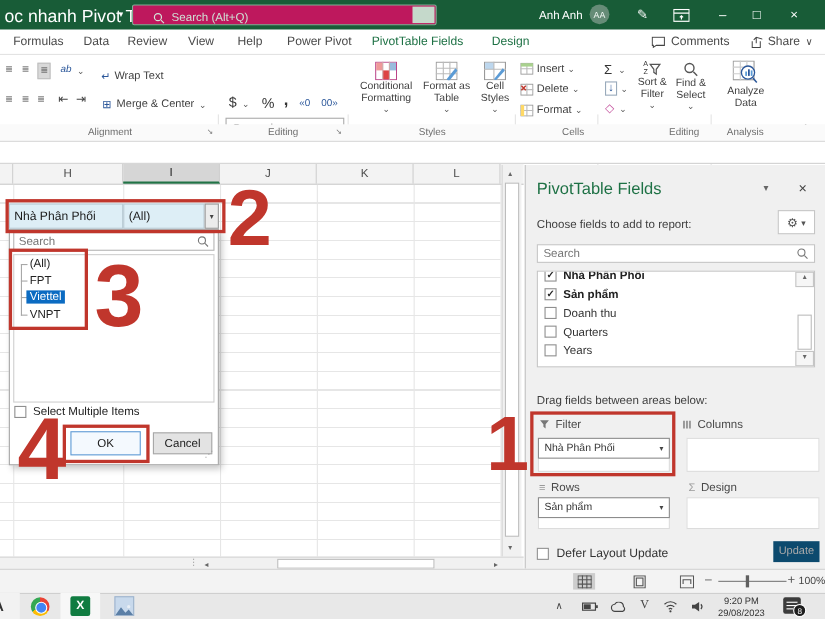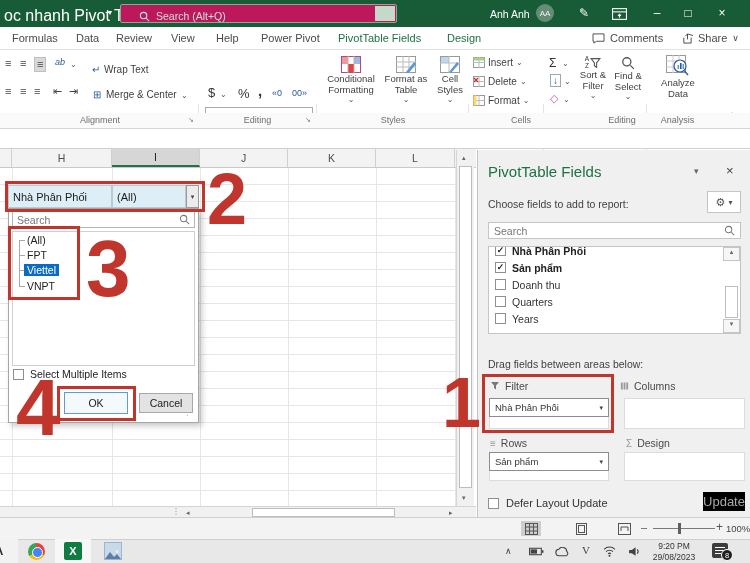--- a/index.html
+++ b/index.html
@@ -73,22 +73,22 @@
   
   .panel{left:477px;top:150px;width:273px;height:367px;background:#f0f0f0;border-left:1px solid #c3c3c3}
   .ptitle{font-size:15px;color:#1e7145}
   .ptext{font-size:10.5px;color:#3f3f3f}
   .pbox{background:#fff;border:1px solid #c5c5c5}
   .frow{position:absolute;left:6px;display:flex;align-items:center;gap:6px;font-size:10.5px;color:#333;height:17px}
   .frow.bold{font-weight:bold;color:#222}
   .pill{position:absolute;background:#fff;border:1px solid #8c8c8c;height:19px;display:flex;
         align-items:center;font-size:9.5px;color:#333;padding:0 5px}
   .areahdr{position:absolute;display:flex;align-items:center;gap:5px;font-size:10.5px;color:#4a4a4a}
-  .updatebtn{left:703px;top:492px;width:42px;height:19px;background:#000000;color:#a9a9a9;
-             font-size:13px;display:flex;align-items:center;justify-content:center}
+  .updatebtn{left:703px;top:492px;width:42px;height:19px;background:#0c4a6e;color:#a9a9a9;
+             font-size:10px;display:flex;align-items:center;justify-content:center}
   
   .redbox{position:absolute;border:3px solid #c0362c;z-index:30}
   .rednum{position:absolute;color:#c0362c;font-weight:900;line-height:.9;z-index:31}
   
   .statusbar{left:0;top:517px;width:750px;height:22px;background:#f3f3f3;border-top:1px solid #d0d0d0}
   .viewbtn{position:absolute;top:521px;width:20px;height:15px;display:flex;align-items:center;
            justify-content:center;color:#5c5c5c}
   .viewbtn.active{background:#cdcdcd}
   
   .taskbar{left:0;top:539px;width:750px;height:24px;background:#e8e8e8;border-top:1px solid #cfcfcf}

